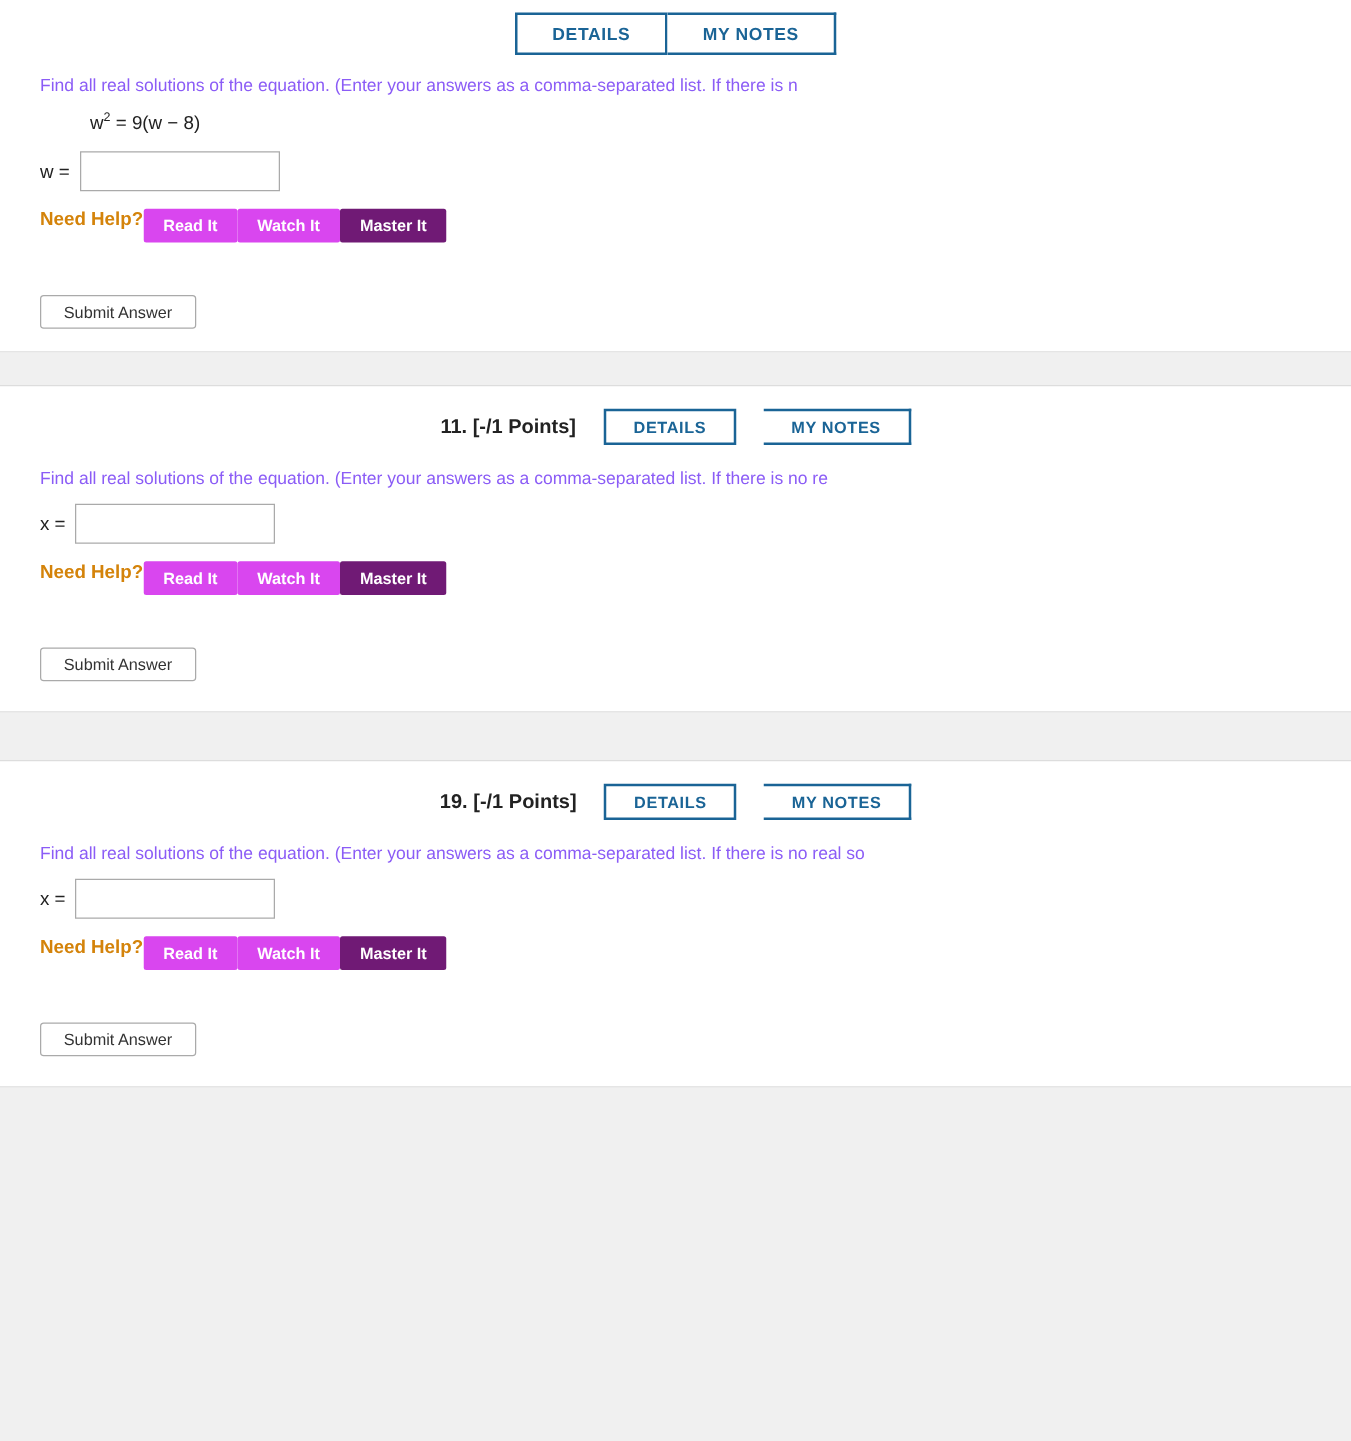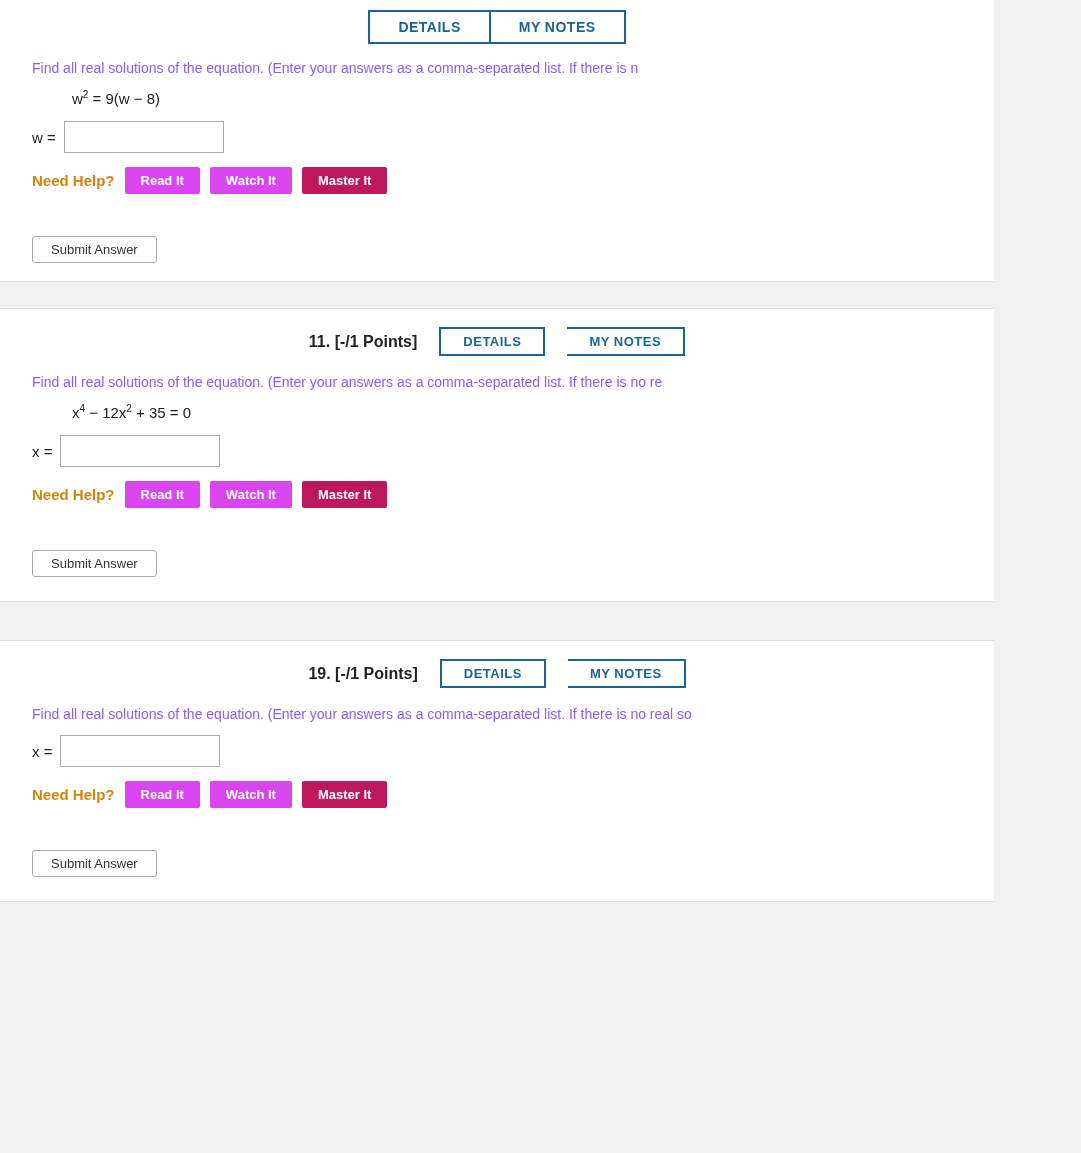--- a/index.html
+++ b/index.html
@@ -10,21 +10,21 @@
 
     body {
       font-family: Arial, sans-serif;
       background-color: #f0f0f0;
       color: #222;
       font-size: 15px;
       width: 1081px;
     }
 
     .page-container {
-      width: 994px;
+      width: 1081px;
       background: #f0f0f0;
     }
 
     .tab-btn {
       border: 2px solid #1a6496;
       background: white;
       color: #1a6496;
       font-size: 14px;
       font-weight: bold;
       padding: 7px 28px;
@@ -122,22 +122,21 @@
       border: 1px solid #aaa;
       background: white;
       width: 160px;
       height: 32px;
       padding: 2px 6px;
       font-size: 14px;
     }
 
     .need-help-row {
       display: flex;
-      align-items: center;
-      gap: 10px;
+      align-items: flex-start;
       margin: 12px 0 14px 0;
     }
 
     .need-help-label {
       color: #d4830a;
       font-weight: bold;
       font-size: 15px;
     }
 
     .help-btn {
@@ -145,21 +144,21 @@
       border: none;
       color: white;
       font-size: 13px;
       font-weight: bold;
       padding: 6px 16px;
       cursor: pointer;
       border-radius: 2px;
     }
 
     .help-btn.master {
-      background: #be185d;
+      background: #701a75;
     }
 
     .submit-btn {
       border: 1px solid #aaa;
       background: white;
       color: #333;
       font-size: 13px;
       padding: 5px 18px;
       cursor: pointer;
       border-radius: 3px;
@@ -216,23 +215,20 @@
   <div class="problem-section">
     <div class="problem-header">
       <span class="problem-number">
         <span>11.</span>
         <span>[-/1 Points]</span>
       </span>
       <button class="details-btn">DETAILS</button>
       <button class="mynotes-btn">MY NOTES</button>
     </div>
     <div class="problem-instruction">Find all real solutions of the equation. (Enter your answers as a comma-separated list. If there is no re</div>
-    <div class="equation-display">
-      <span>x<sup>4</sup> − 12x<sup>2</sup> + 35 = 0</span>
-    </div>
     <div class="answer-row">
       <span class="var-label">x =</span>
       <input type="text" class="answer-input" value="" style="">
     </div>
     <div class="need-help-row">
       <span class="need-help-label">Need Help?</span>
       <button class="help-btn">Read It</button>
       <button class="help-btn">Watch It</button>
       <button class="help-btn master">Master It</button>
     </div>

